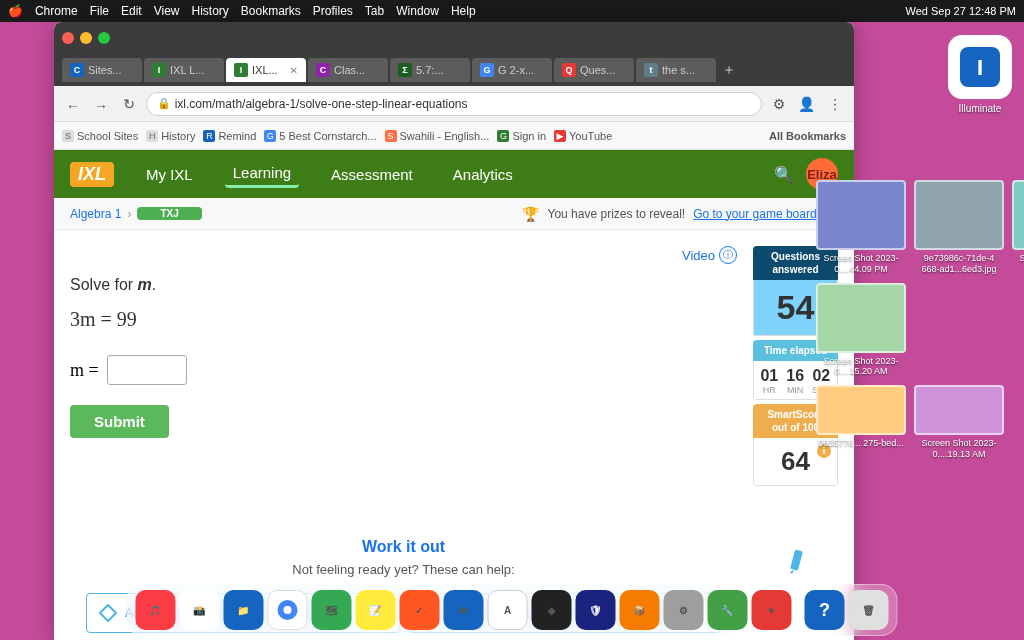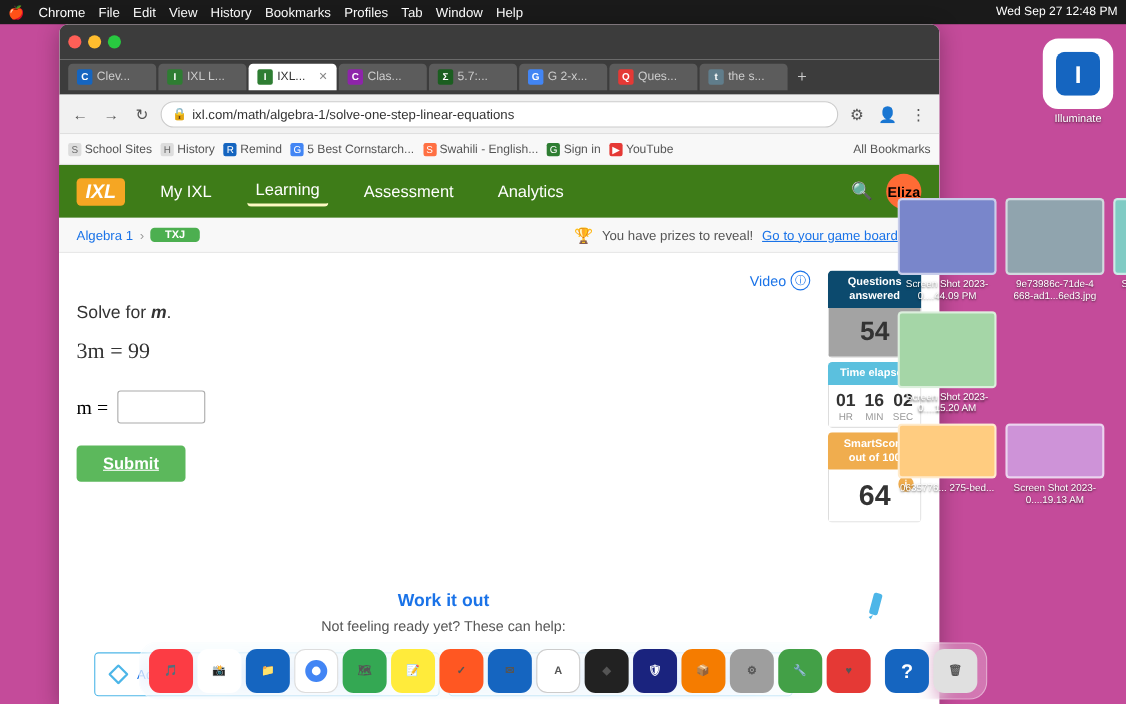--- a/index.html
+++ b/index.html
@@ -183,35 +183,35 @@
     }
     .ixl-nav-link {
       color: #fff;
       font-size: 15px;
       cursor: pointer;
       text-decoration: none;
       padding: 4px 8px;
       border-radius: 4px;
     }
     .ixl-nav-link.active {
-      border-bottom: 3px solid #fef9c3;
+      border-bottom: 3px solid #86efac;
     }
     .ixl-nav-right { margin-left: auto; display: flex; align-items: center; gap: 12px; }
     .search-icon-btn {
       color: #fff;
       font-size: 16px;
       cursor: pointer;
       background: none;
       border: none;
     }
     .user-avatar {
       width: 32px; height: 32px;
       border-radius: 50%;
       background: #ff6b35;
-      color: #000000;
+      color: #7f1d1d;
       display: flex;
       align-items: center;
       justify-content: center;
       font-weight: bold;
       font-size: 13px;
     }
 
     
     .breadcrumb-bar {
       height: 32px;
@@ -225,21 +225,21 @@
       color: #555;
       text-align: center;
     }
     .breadcrumb-link { color: #1a73e8; cursor: pointer; }
     .breadcrumb-sep { color: #999; }
     .breadcrumb-current { color: #333; }
     .breadcrumb-badge {
       background: #4caf50;
       color: #fff;
       border-radius: 4px;
-      padding: 1px 13px;
+      padding: 1px 23px;
       font-size: 10px;
       font-weight: bold;
     }
 
     
     .main-content {
       display: flex;
       padding: 16px;
       gap: 16px;
     }
@@ -303,21 +303,20 @@
 
     .submit-btn {
       background: #5cb85c;
       color: #fff;
       border: none;
       border-radius: 4px;
       padding: 8px 24px;
       font-size: 15px;
       font-weight: bold;
       cursor: pointer;
-      text-decoration: underline;
     }
 
     
     .work-it-out {
       margin-top: 100px;
       text-align: center;
       padding: 0 16px;
     }
     .work-it-out-title {
       color: #1a73e8;
@@ -370,24 +369,24 @@
       font-size: 10px;
       font-weight: bold;
       color: #fff;
       line-height: 1.3;
     }
     .stat-card-green .stat-card-header { background: #0c4a6e; }
     .stat-card-blue .stat-card-header { background: #5bc0de; }
     .stat-card-orange .stat-card-header { background: #f0ad4e; }
 
     .stat-card-value {
-      background: #a3a3a3;
+      background: #7dd3fc;
       border: 1px solid #ddd;
       border-top: none;
-      font-size: 24px;
+      font-size: 34px;
       font-weight: bold;
       color: #333;
       padding: 8px 18px;
     }
 
     .time-display {
       display: flex;
       gap: 4px;
       justify-content: center;
       padding: 6px 4px 4px;
@@ -535,21 +534,21 @@
 
   <div class="browser-titlebar">
     <span class="traffic-light tl-red"></span>
     <span class="traffic-light tl-yellow"></span>
     <span class="traffic-light tl-green"></span>
   </div>
 
   <div class="tabs-bar">
     <div class="tab">
       <span class="tab-favicon" style="background:#1565c0;">C</span>
-      <span>Clev...</span>
+      <span>Sites...</span>
     </div>
     <div class="tab">
       <span class="tab-favicon" style="background:#2e7d32;">I</span>
       <span>IXL L...</span>
     </div>
     <div class="tab active">
       <span class="tab-favicon" style="background:#2e7d32;">I</span>
       <span>IXL...</span>
       <span class="tab-close">✕</span>
     </div>
@@ -611,21 +610,21 @@
       <span>Swahili - English...</span>
     </span>
     <span class="bookmark-item">
       <span class="bm-icon" style="background:#2e7d32;color:#fff;">G</span>
       <span>Sign in</span>
     </span>
     <span class="bookmark-item">
       <span class="bm-icon" style="background:#e53935;color:#fff;">▶</span>
       <span>YouTube</span>
     </span>
-    <span style="margin-left:auto;" class="bookmark-item">
+    <span style="margin-left:auto;font-weight:bold;" class="bookmark-item">
       <span>All Bookmarks</span>
     </span>
   </div>
 
   <div class="ixl-page">
 
     <div class="ixl-nav">
       <div class="ixl-logo">IXL</div>
       <a class="ixl-nav-link">My IXL</a>
       <a class="ixl-nav-link active">Learning</a>

